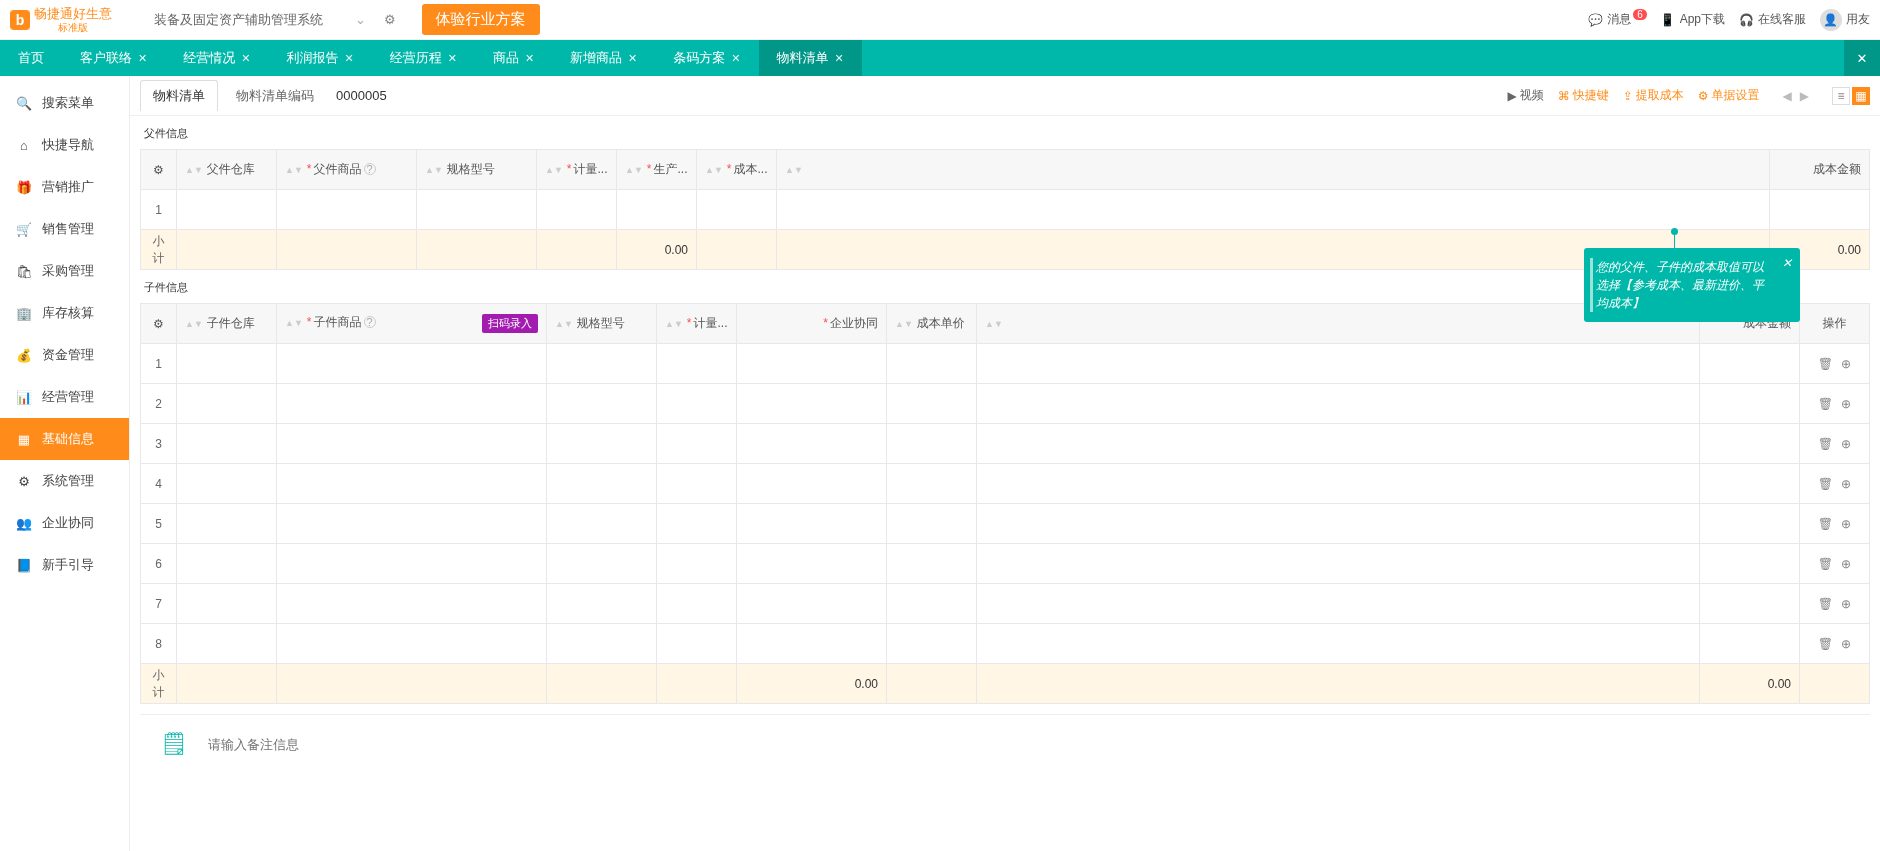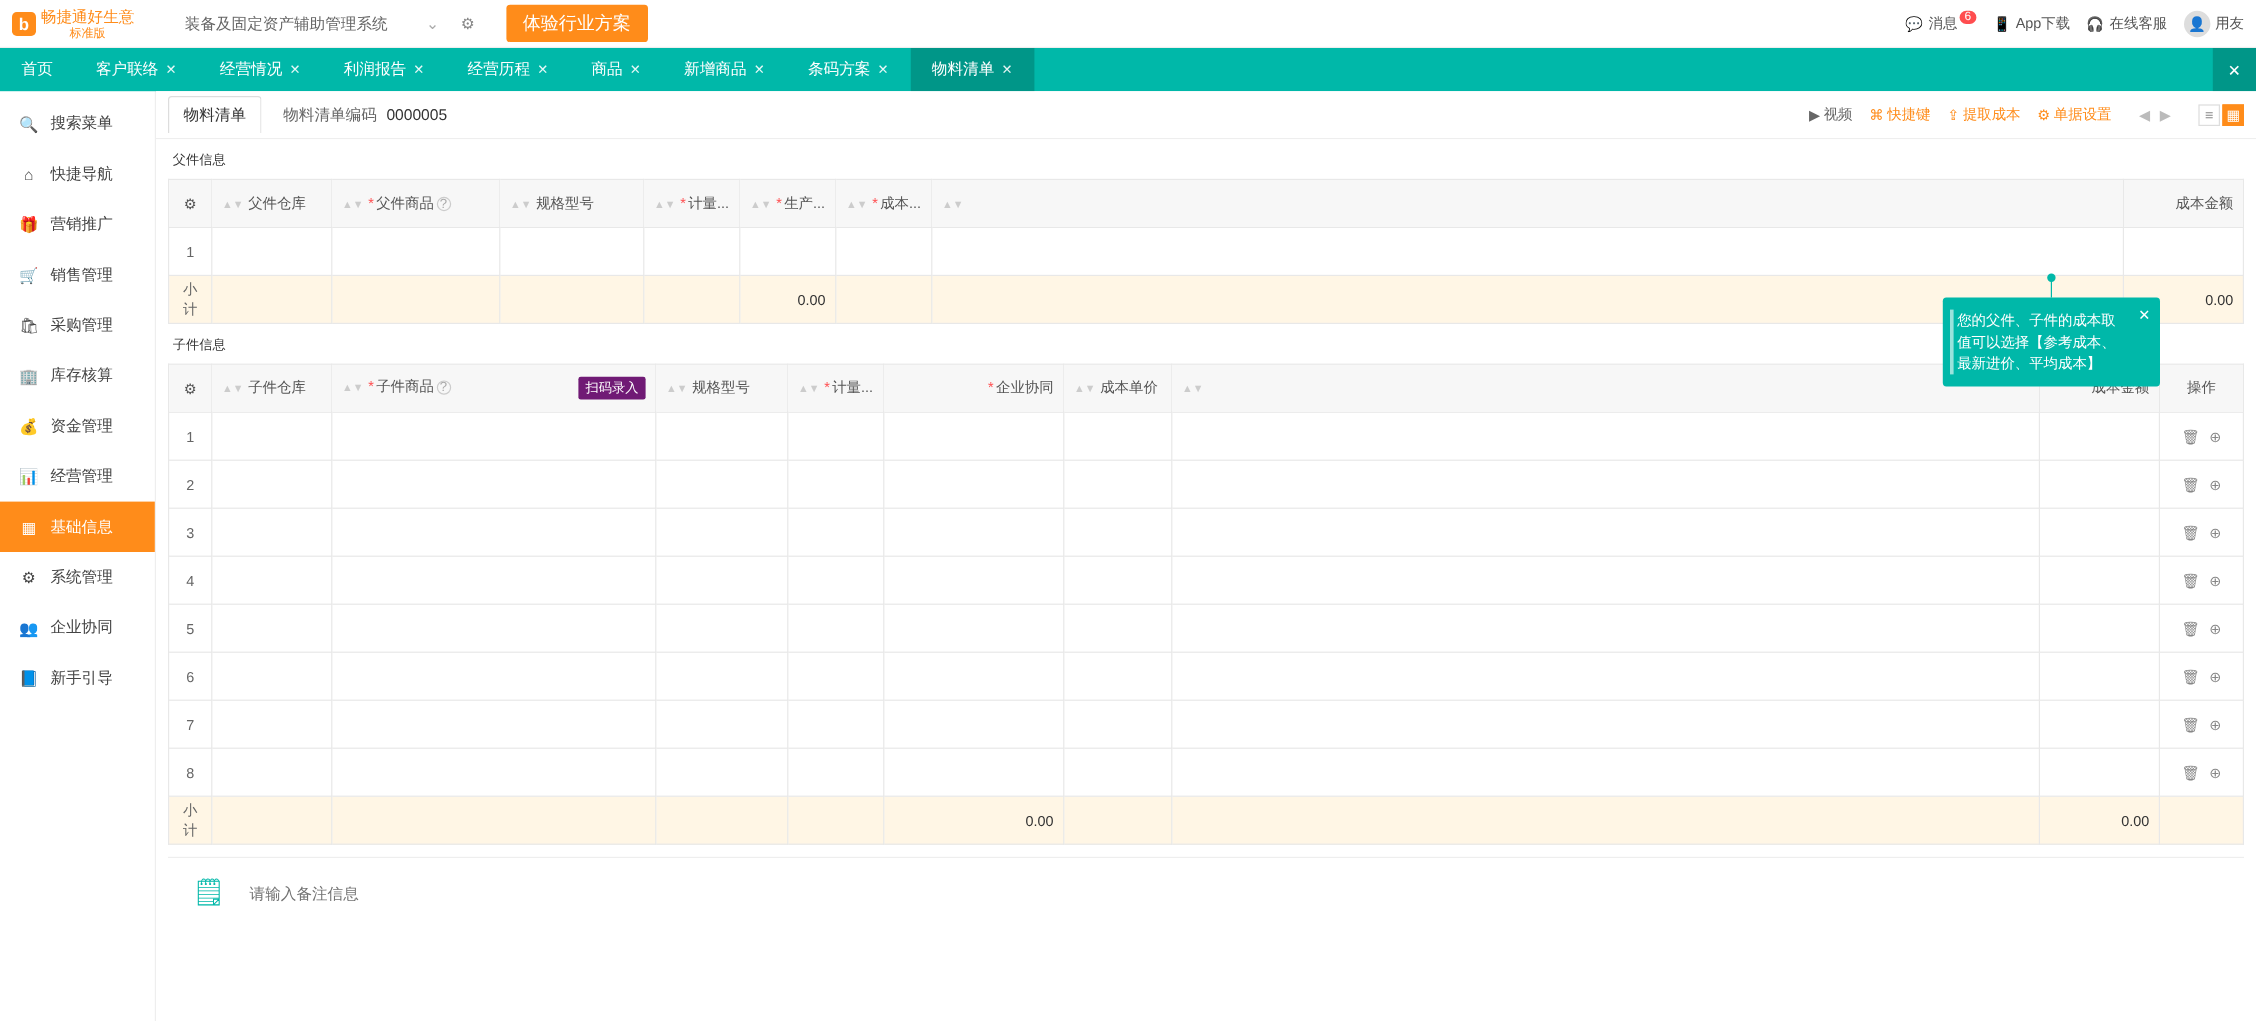--- a/index.html
+++ b/index.html
@@ -34,21 +34,21 @@
 .body { display: flex; flex: 1; min-height: 0; }
 .sidebar { width: 130px; background: #fff; border-right: 1px solid #eee; padding-top: 6px; }
 .side-item { display: flex; align-items: center; gap: 10px; padding: 12px 16px; color: #444; cursor: pointer; font-size: 13px; }
 .side-item.active { background: #ff8c1a; color: #fff; }
 .side-item .icon { width: 16px; text-align: center; color: inherit; }
 
 .main { flex: 1; display: flex; flex-direction: column; background: #f7f7f7; min-width: 0; }
 .sub-tab-row { background: #fff; display: flex; align-items: center; height: 40px; border-bottom: 1px solid #eee; padding: 0 10px; position: relative; }
 .subtab { padding: 6px 12px; font-size: 13px; color: #333; border:1px solid #ddd; border-bottom:none; border-radius:3px 3px 0 0; background:#fff;}
 .sublabel { margin-left: 18px; color: #666; font-size: 13px; }
-.subcode { margin-left: 8px; color: #333; }
+.subcode { margin-left: 22px; color: #333; }
 .sub-right { margin-left: auto; display: flex; align-items: center; gap: 14px; font-size: 12px; }
 .sub-right .lnk { color: #ff8c1a; cursor: pointer; display:flex;align-items:center;gap:3px;}
 .sub-right .lnk.gray { color: #666; }
 .pager { display:flex; align-items:center; gap:2px; margin-left:6px;}
 .pager span { color:#bbb; cursor:pointer; padding:0 3px;}
 .view-toggle { display:flex; gap:2px; margin-left:6px;}
 .view-toggle span { width:18px;height:18px;border:1px solid #ddd;display:flex;align-items:center;justify-content:center;color:#888;cursor:pointer;}
 .view-toggle span.on { background:#ff8c1a;color:#fff;border-color:#ff8c1a;}
 
 .content { flex:1; overflow:auto; background:#fff; padding: 0 10px 10px; position:relative;}
@@ -56,26 +56,26 @@
 table.grid { width: 100%; border-collapse: collapse; table-layout: fixed; }
 table.grid th, table.grid td { border: 1px solid #e8e8e8; height: 40px; font-size: 12px; padding: 0 8px; text-align: left; background:#fff;}
 table.grid th { background: #f7f7f7; font-weight: normal; color: #555; position:relative;}
 table.grid th .sorter { color:#ccc; font-size:9px; display:inline-flex;flex-direction:column;line-height:6px;margin-right:4px;vertical-align:middle;}
 table.grid th .req { color:#ff4d4f; margin-right:2px;}
 table.grid th .info { color:#aaa; font-size:11px; border:1px solid #ccc; border-radius:50%; width:12px;height:12px;display:inline-flex;align-items:center;justify-content:center;margin-left:2px;}
 table.grid tr.subtotal td { background:#fff6e5; font-weight:500;}
 table.grid td.num { text-align:center; color:#666;}
 table.grid td.right { text-align:right; }
 .gear-th { width:36px; text-align:center !important; color:#888;}
-.scan-btn { background:#701a75;color:#fff;padding:2px 6px;border-radius:2px;font-size:11px;margin-left:6px;}
+.scan-btn { background:#a21caf;color:#fff;padding:2px 6px;border-radius:2px;font-size:11px;margin-left:6px;}
 .row-actions { display:flex; gap:8px; justify-content:center; color:#888;}
 .row-actions span { cursor:pointer; }
 
 
-.tip-pop { position:absolute; top: 132px; right: 80px; background:#00b8a9; color:#fff; padding:10px 28px 10px 12px; border-radius:3px; font-size:12px; width: 181px; line-height:1.5; z-index:10;}
+.tip-pop { position:absolute; top: 132px; right: 80px; background:#00b8a9; color:#fff; padding:10px 28px 10px 12px; border-radius:3px; font-size:12px; width: 216px; line-height:1.5; z-index:10;font-style:italic;}
 .tip-pop::before { content:""; position:absolute; left:-6px; top:14px; border:6px solid transparent; border-right-color:#00b8a9; display:none;}
 .tip-pop .tip-line { position:absolute; top:-14px; left:90px; width:1px; height:14px; background:#00b8a9;}
 .tip-pop .tip-line::before { content:""; position:absolute; top:-6px; left:-3px; width:7px;height:7px;border-radius:50%;background:#00b8a9;}
 .tip-pop .close { position:absolute; top:6px; right:8px; cursor:pointer; font-size:12px; }
 .tip-pop .bar { position:absolute; left:6px; top:10px; width:3px; bottom:10px; background:rgba(255,255,255,.6);}
 
 .footer-area { height:60px; border-top:1px solid #eee; margin-top:10px; display:flex; align-items:center; padding:0 20px; gap:20px;}
 .foot-icon { width:28px;height:28px;color:#00b8a9;font-size:22px;}
 .foot-input { color:#737373; font-size:13px;}
 </style>

